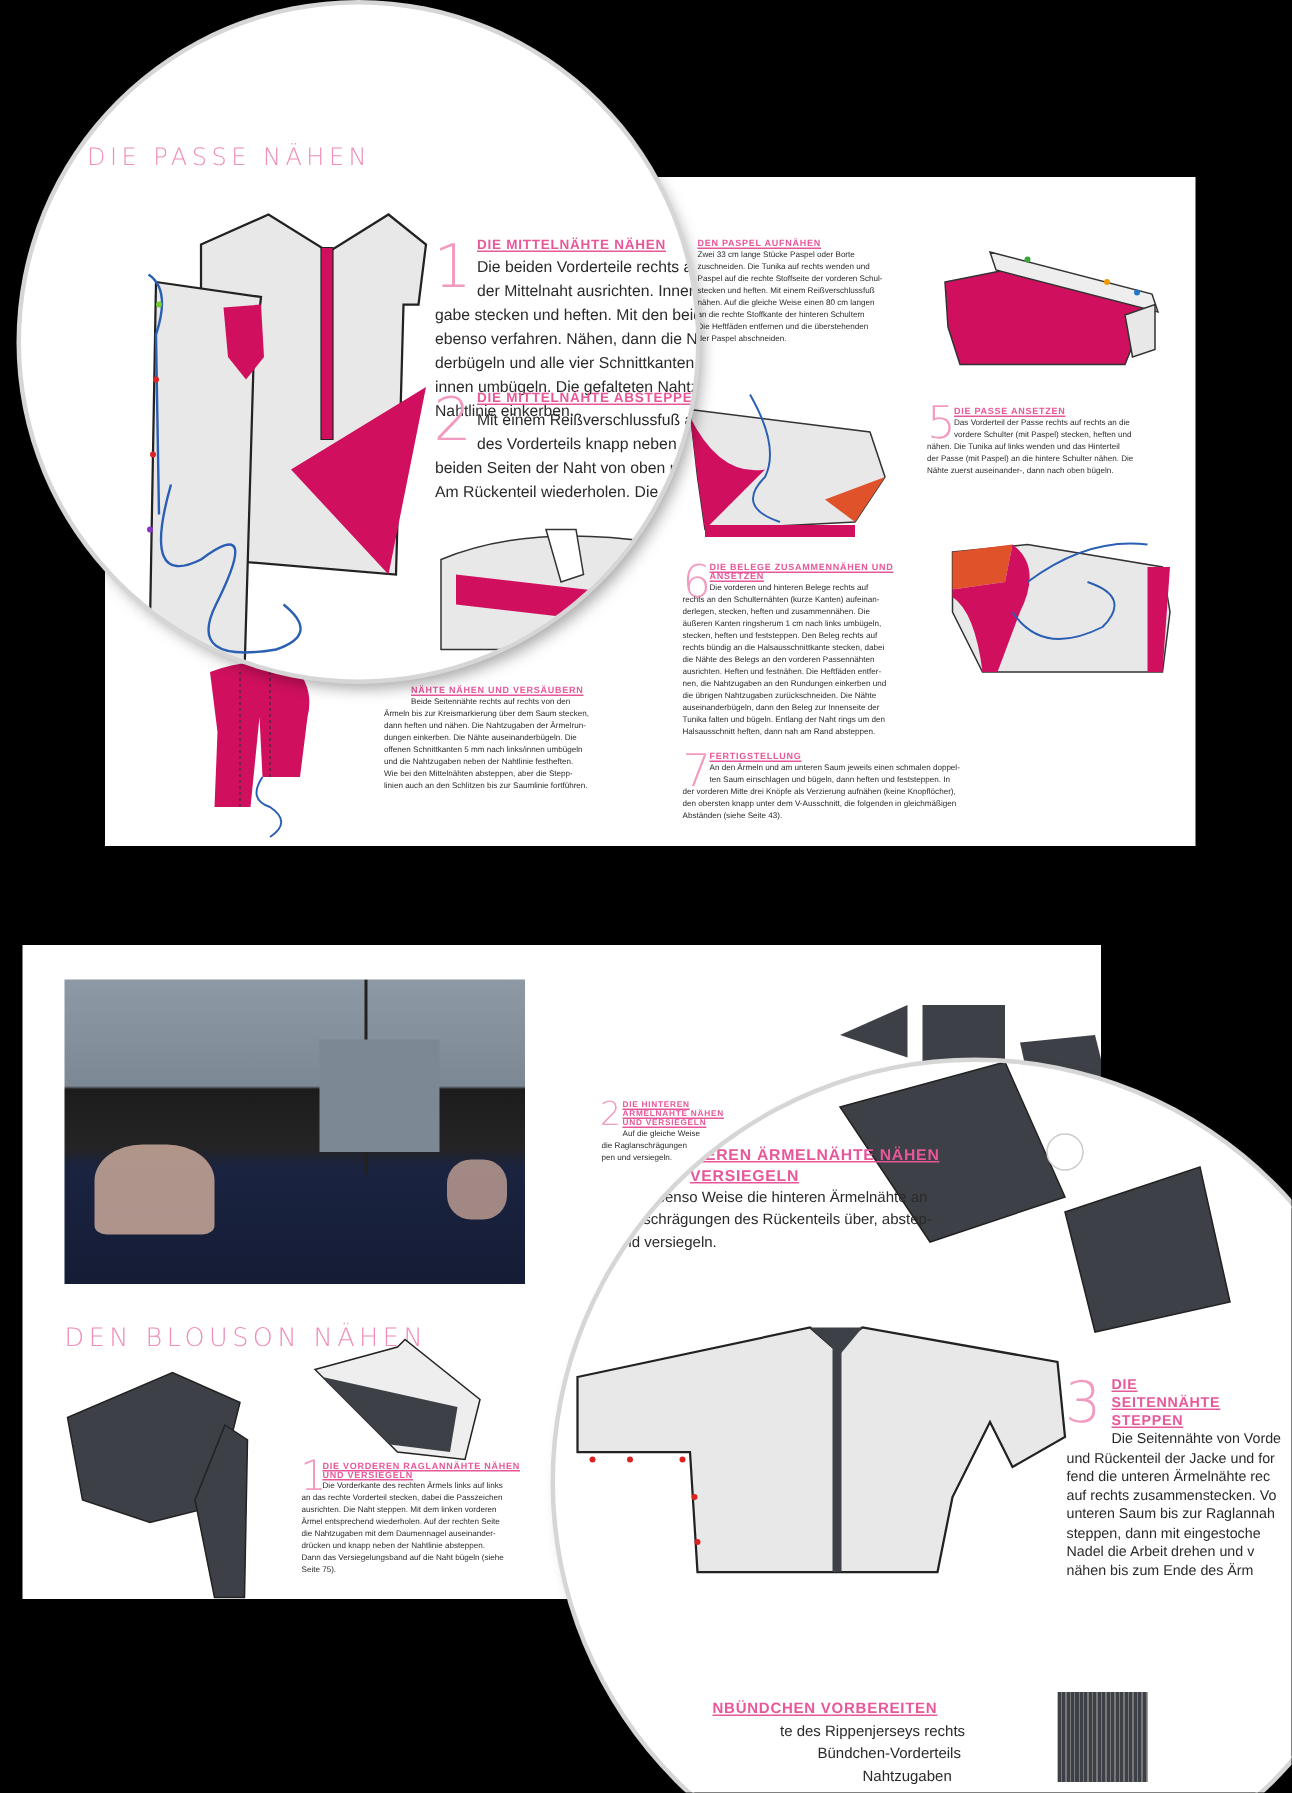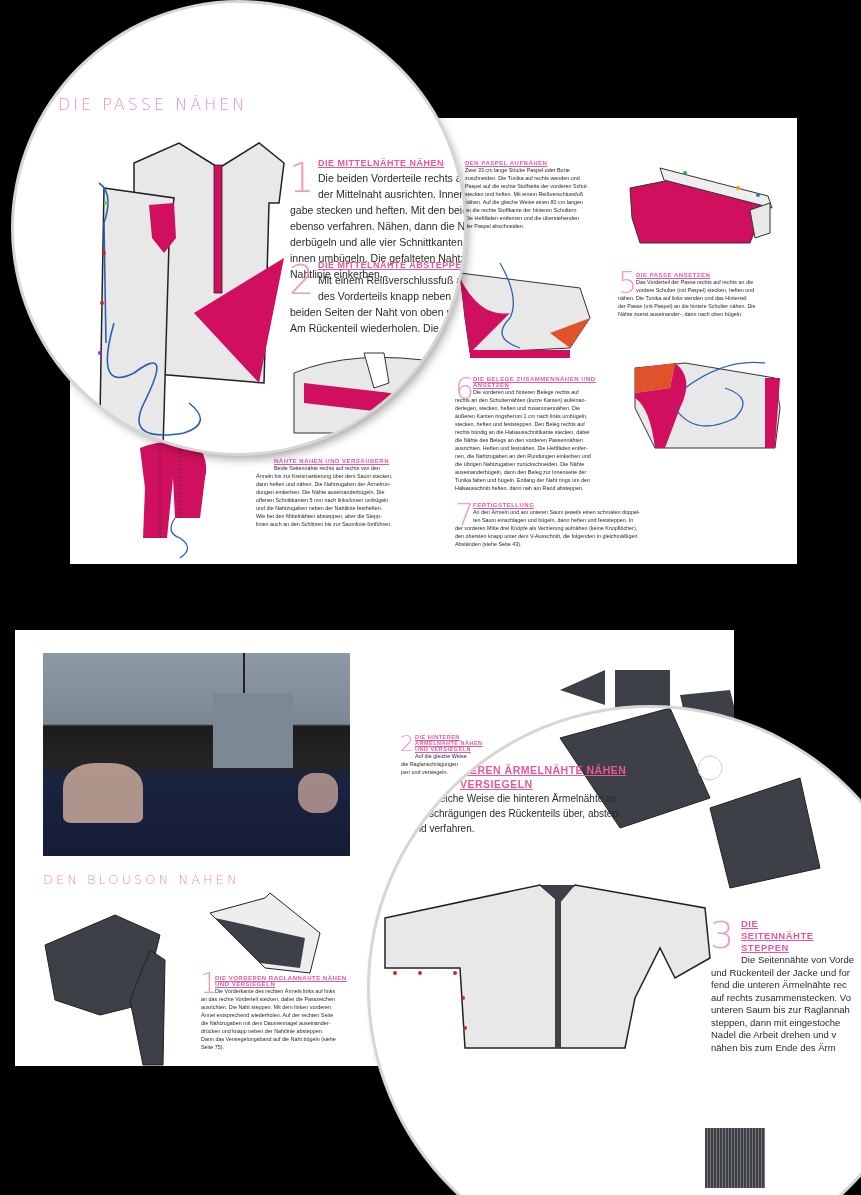--- a/index.html
+++ b/index.html
@@ -161,21 +161,21 @@
   </div>
 </div>
 
 <div class="page" style="left:15px;top:630px;width:719px;height:436px;">
   <div class="photo" style="left:28px;top:23px;width:307px;height:203px;background:linear-gradient(180deg,#8d99a4 0%,#7c8894 35%,#1c1c1c 36%,#242424 55%,#1a2340 62%,#151c35 100%);">
     <div style="position:absolute;left:200px;top:0;width:2px;height:130px;background:#222;"></div>
     <div style="position:absolute;left:170px;top:40px;width:80px;height:75px;background:#7c8894;"></div>
     <div style="position:absolute;left:20px;top:110px;width:80px;height:60px;border-radius:40% 40% 10% 10%;background:#c9a99a;opacity:.85;"></div>
     <div style="position:absolute;left:255px;top:120px;width:40px;height:40px;border-radius:40%;background:#c4a296;opacity:.8;"></div>
   </div>
-  <div class="title" style="left:28px;top:242px;font-size:13px;">DEN BLOUSON NÄHEN</div>
+  <div class="title" style="left:28px;top:252px;font-size:17px;">DEN BLOUSON NÄHEN</div>
   <svg style="left:30px;top:285px;" width="150" height="140">
     <path d="M0 30 L70 0 L115 20 L110 40 L95 90 L55 100 L10 85 Z" fill="#3d4046" stroke="#222"></path>
     <path d="M105 35 L120 45 L118 150 L98 150 L85 85 Z" fill="#3d4046" stroke="#222"></path>
   </svg>
   <svg style="left:195px;top:263px;" width="120" height="90">
     <path d="M0 20 L55 5 L60 0 L110 40 L100 80 L55 75 Z" fill="#eee" stroke="#222"></path>
     <path d="M5 25 L95 45 L90 75 L50 70 Z" fill="#3d4046"></path>
   </svg>
   <div class="num" style="left:185px;top:340px;font-size:28px;">1</div>
   <div class="para" style="left:186px;top:345px;width:160px;">
@@ -208,23 +208,23 @@
 <div class="circle" style="left:370px;top:708px;width:560px;height:560px;">
   <svg style="left:190px;top:-30px;" width="300" height="220">
     <path d="M0 60 L110 30 L150 120 L60 150 Z" fill="#3d4046" stroke="#222"></path>
     <path d="M150 130 L240 100 L260 190 L170 210 Z" fill="#3d4046" stroke="#222"></path>
     <circle cx="150" cy="90" r="12" fill="#fff" stroke="#ccc"></circle>
   </svg>
   <div class="para" style="left:40px;top:55px;width:260px;">
     <div class="hd" style="font-size:10.5px;line-height:14px;padding-left:45px;">NTEREN ÄRMELNÄHTE NÄHEN</div>
     <div class="hd" style="font-size:10.5px;line-height:14px;padding-left:50px;">VERSIEGELN</div>
     <div style="font-size:10px;line-height:15px;">
-      <div>r die gleiche Weise die hinteren Ärmelnähte an</div>
+      <div>r die ebenso Weise die hinteren Ärmelnähte an</div>
       <div>glanschrägungen des Rückenteils über, abstep-</div>
-      <div>und verfahren.</div>
+      <div>und versiegeln.</div>
     </div>
   </div>
   <svg style="left:5px;top:175px;" width="320" height="180">
     <path d="M10 35 L165 2 L180 15 L200 2 L330 25 L335 75 L300 95 L285 65 L260 115 L250 165 L90 165 L85 85 L10 85 Z" fill="#e8e8e8" stroke="#222" stroke-width="1.5"></path>
     <path d="M165 2 L200 2 L185 20 Z" fill="#3d4046"></path>
     <path d="M180 15 L186 15 L186 165 L180 165 Z" fill="#3d4046"></path>
     <g fill="#d22">
         <circle cx="20" cy="90" r="2"></circle>
         <circle cx="45" cy="90" r="2"></circle>
         <circle cx="80" cy="90" r="2"></circle>
@@ -237,14 +237,20 @@
     <div class="hd" style="font-size:9.5px;line-height:12px;padding-left:30px;width:90px;white-space:normal;">DIE SEITENNÄHTE STEPPEN</div>
     <div style="padding-left:30px">Die Seitennähte von Vorde</div>
     <div>und Rückenteil der Jacke und for</div>
     <div>fend die unteren Ärmelnähte rec</div>
     <div>auf rechts zusammenstecken. Vo</div>
     <div>unteren Saum bis zur Raglannah</div>
     <div>steppen, dann mit eingestoche</div>
     <div>Nadel die Arbeit drehen und v</div>
     <div>nähen bis zum Ende des Ärm</div>
   </div>
+  <div class="para" style="left:105px;top:424px;width:220px;font-size:10px;line-height:15px;">
+    <div class="hd" style="font-size:10px;">NBÜNDCHEN VORBEREITEN</div>
+    <div style="padding-left:45px">te des Rippenjerseys rechts</div>
+    <div style="padding-left:70px">Bündchen-Vorderteils</div>
+    <div style="padding-left:100px">Nahtzugaben</div>
+  </div>
   <div style="position:absolute;left:335px;top:420px;width:60px;height:60px;background:repeating-linear-gradient(90deg,#3d4046 0 2px,#777 2px 3px);"></div>
 </div>
 
 </body></html>

